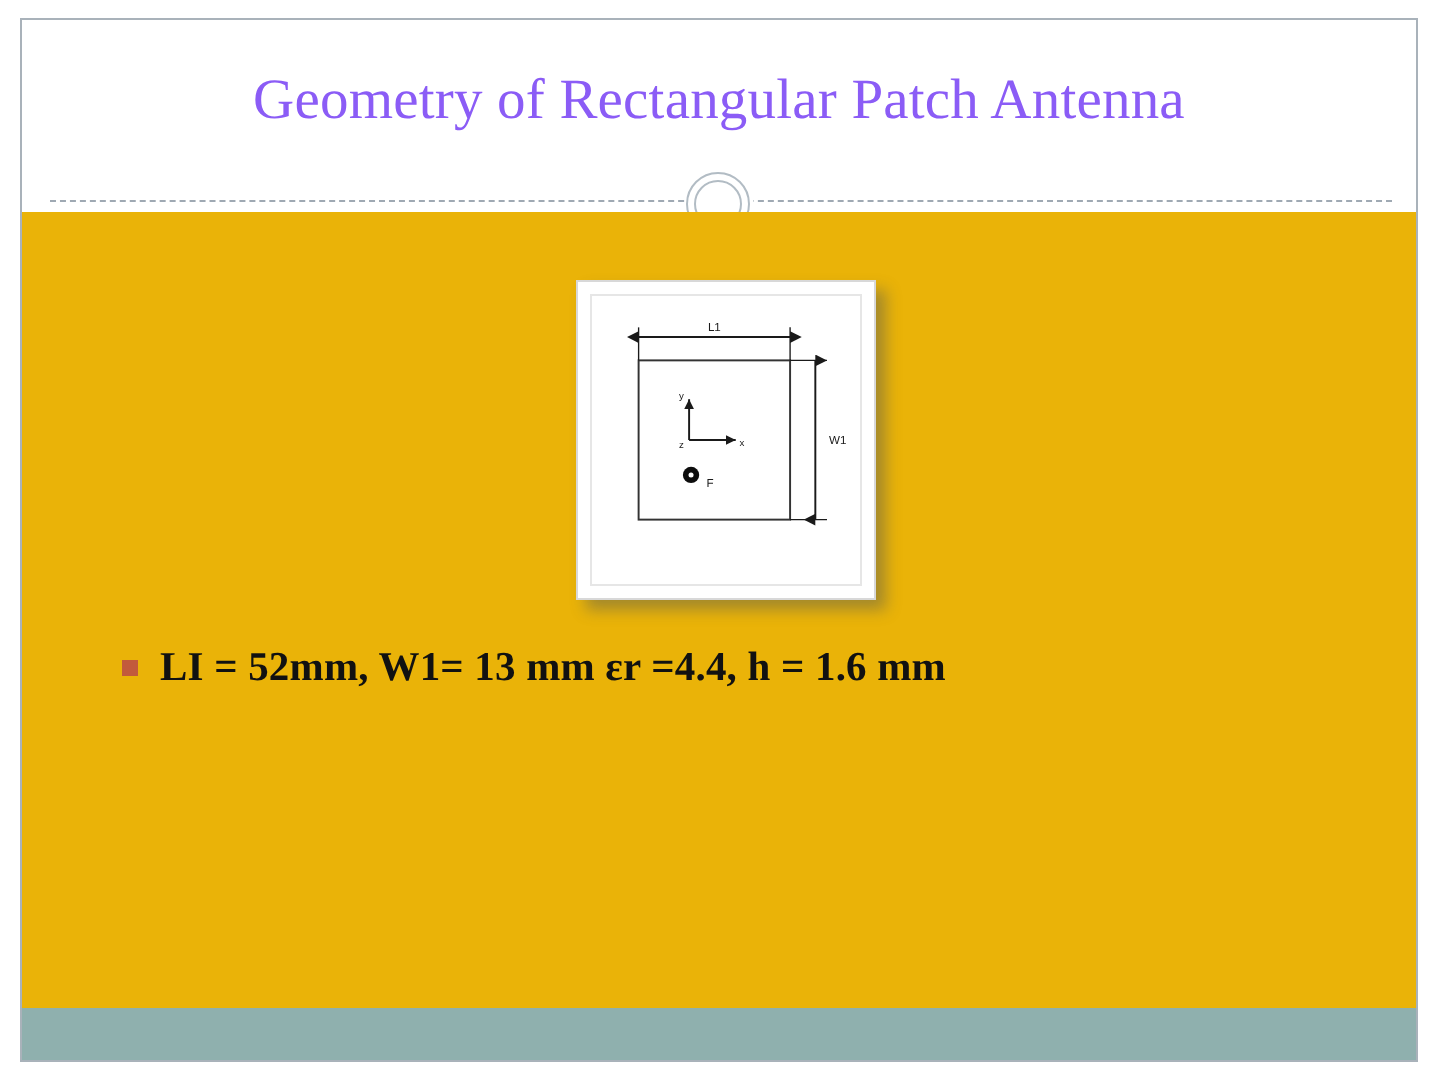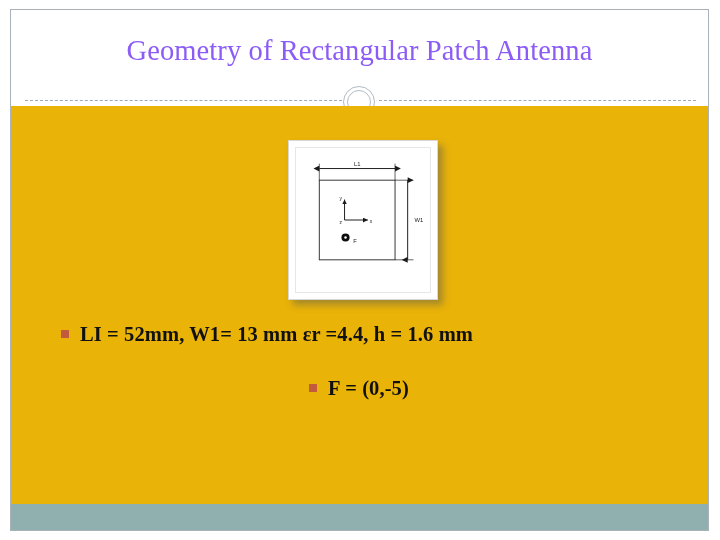--- a/index.html
+++ b/index.html
@@ -244,23 +244,19 @@
       </div>
     </div>
 
     <div id="bullets">
 
       <div class="bullet-row" id="bullet-row-1">
         <div class="bullet-marker"></div>
         <div class="bullet-text" id="bullet-text-1">LI = 52mm, W1= 13 mm      εr =4.4,  h = 1.6 mm</div>
       </div>
 
-      <div class="bullet-row" id="bullet-row-2">
-        <div class="bullet-marker"></div>
-        <div class="bullet-text" id="bullet-text-2">F = (0,-5)</div>
-      </div>
 
     </div>
   </div>
 
   <div id="footer-band"></div>
 
 </div>
 
 </body></html>

